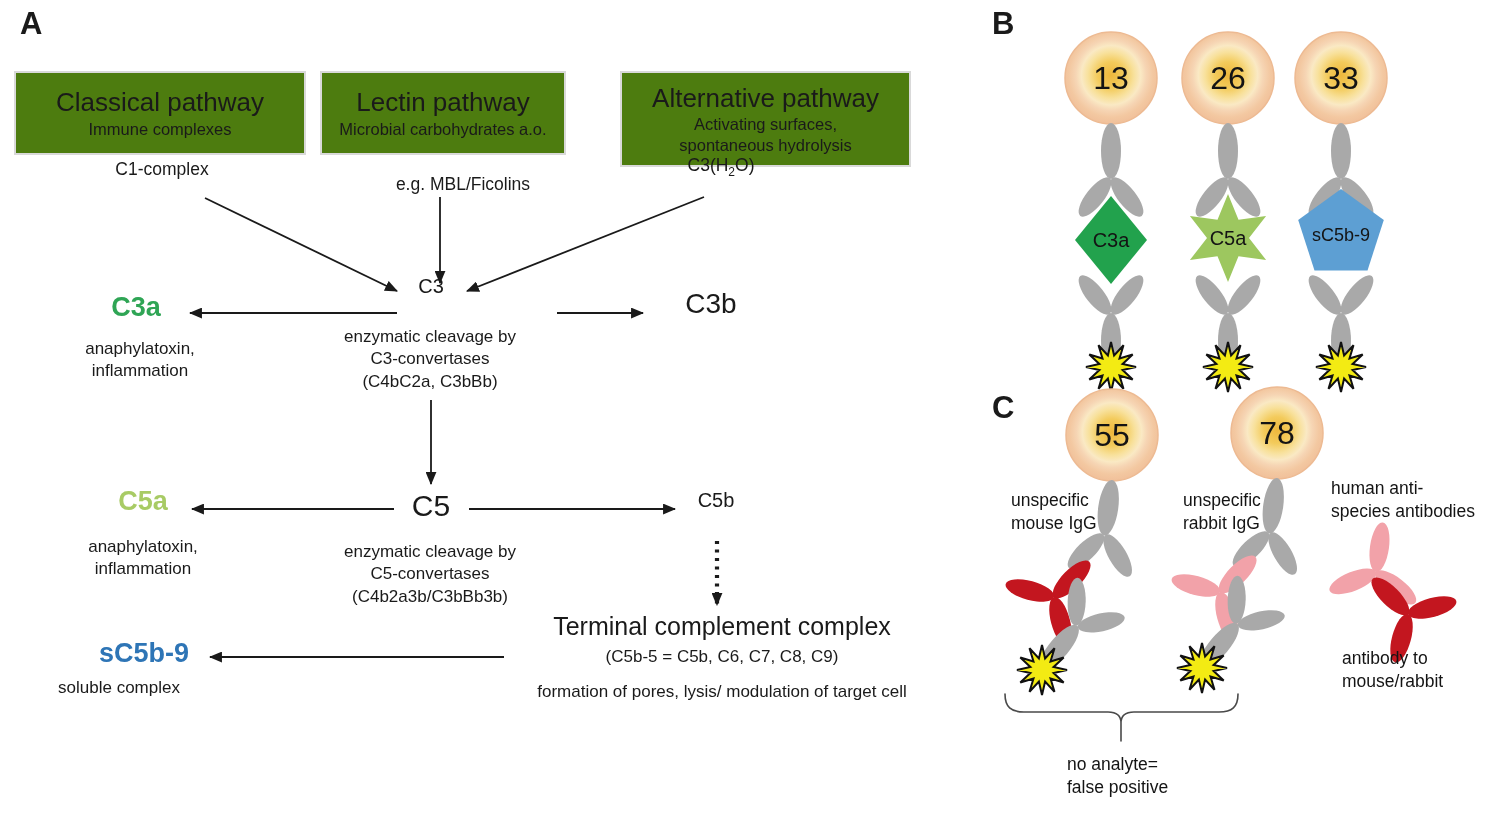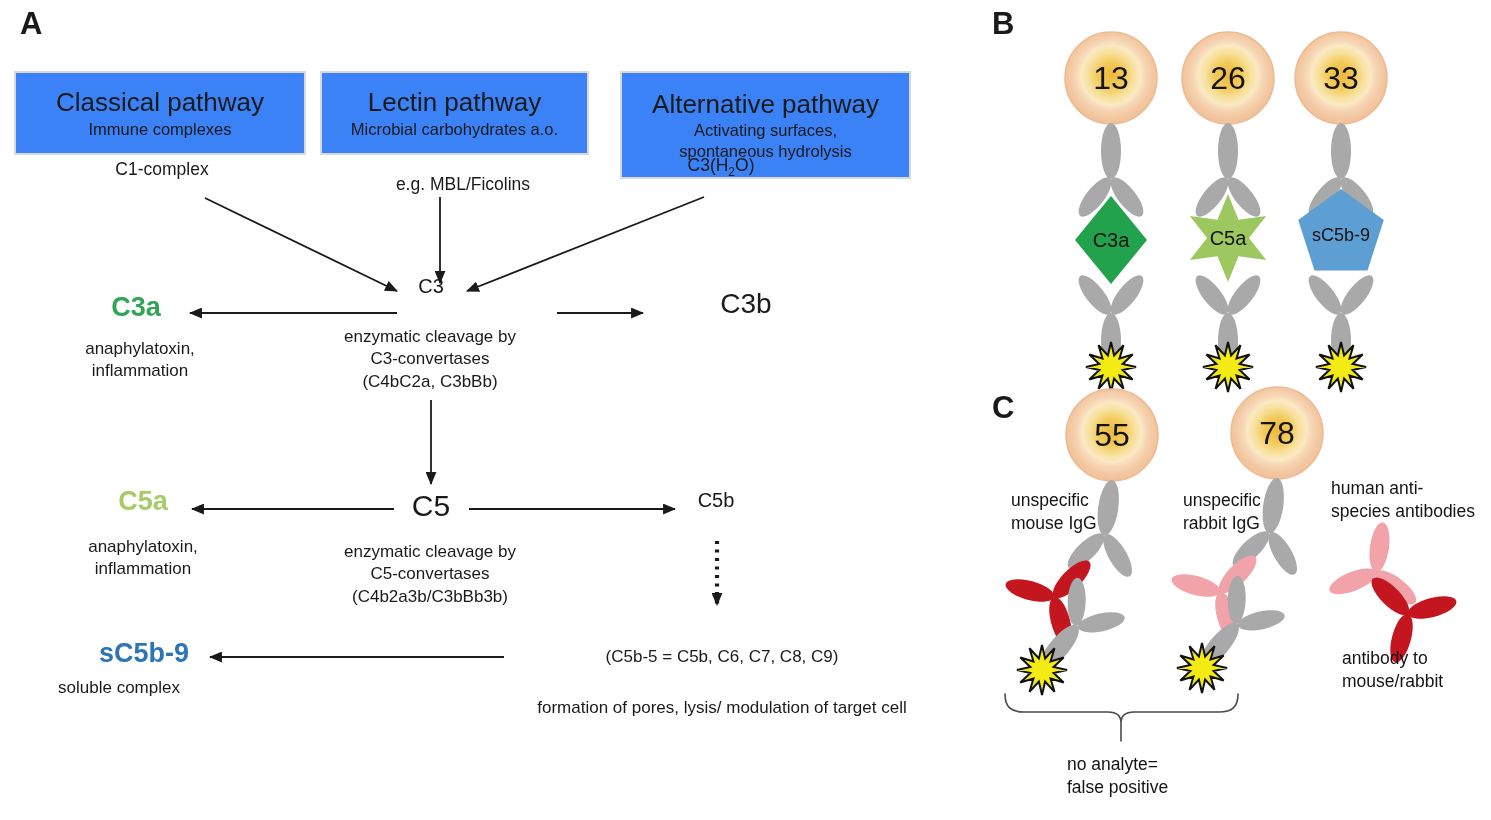--- a/index.html
+++ b/index.html
@@ -1,19 +1,19 @@
 <!DOCTYPE html>
 <html><head>
 <meta charset="utf-8">
 <style>
   html,body{margin:0;padding:0;background:#fff;}
   .canvas{position:relative;width:1491px;height:820px;background:#ffffff;overflow:hidden;
           font-family:"Liberation Sans",sans-serif;color:#1a1a1a;}
   .pletter{position:absolute;font-size:31px;font-weight:bold;line-height:1;}
-  .pbox{position:absolute;border:2px solid #d9d9d9;background:#3b82f6;display:flex;flex-direction:column;
+  .pbox{position:absolute;border:2px solid #d9d9d9;background:#4d7c0f;display:flex;flex-direction:column;
         align-items:center;justify-content:center;text-align:center;box-sizing:border-box;}
   .pbox-title{font-size:26px;line-height:1.2;white-space:nowrap;}
   .pbox-sub{font-size:16.5px;line-height:1.22;white-space:nowrap;}
   .srclabel{position:absolute;transform:translateX(-50%);font-size:17.5px;white-space:nowrap;line-height:1;}
   .srclabel sub{font-size:12px;}
   .node{position:absolute;transform:translateX(-50%);white-space:nowrap;line-height:1;}
   .bold{font-weight:bold;}
   .desc{position:absolute;transform:translateX(-50%);text-align:center;font-size:17px;line-height:1.32;white-space:nowrap;}
   .arrows{position:absolute;left:0;top:0;pointer-events:none;}
   .rightsvg{position:absolute;left:980px;top:0;}
@@ -47,62 +47,63 @@
       <line x1="469" y1="509" x2="675" y2="509" marker-end="url(#ah)"></line>
       <line x1="717" y1="541" x2="717" y2="605" stroke-width="4.2" stroke-dasharray="3 5.5" marker-end="url(#ah)"></line>
       <line x1="504" y1="657" x2="210" y2="657" marker-end="url(#ah)"></line>
     </g>
   </svg>
 
   <div class="pbox" style="left:14px;top:71px;width:292px;height:84px">
     <div class="pbox-title">Classical pathway</div>
     <div class="pbox-sub">Immune complexes</div>
   </div>
-  <div class="pbox" style="left:320px;top:71px;width:269px;height:84px">
+  <div class="pbox" style="left:320px;top:71px;width:246px;height:84px">
     <div class="pbox-title">Lectin pathway</div>
     <div class="pbox-sub">Microbial carbohydrates a.o.</div>
   </div>
-  <div class="pbox" style="left:620px;top:71px;width:291px;height:108px">
+  <div class="pbox" style="left:620px;top:71px;width:291px;height:96px">
     <div class="pbox-title">Alternative pathway</div>
     <div class="pbox-sub">Activating surfaces,</div>
     <div class="pbox-sub">spontaneous hydrolysis</div>
   </div>
 
   <div class="srclabel" style="left:162px;top:161px">C1-complex</div>
   <div class="srclabel" style="left:463px;top:176px">e.g. MBL/Ficolins</div>
   <div class="srclabel" style="left:721px;top:157px"><span>C3(H</span><sub>2</sub><span>O)</span></div>
 
   <div class="node" style="left:431px;top:276px;font-size:20px">C3</div>
   <div class="desc" style="left:430px;top:326px">
     <div>enzymatic cleavage by</div>
     <div>C3-convertases</div>
     <div>(C4bC2a, C3bBb)</div>
   </div>
   <div class="node bold" style="left: 136px; top: 294px; font-size: 27px; color: rgb(47, 165, 85);">C3a</div>
   <div class="desc" style="left:140px;top:338px">
     <div>anaphylatoxin,</div>
     <div>inflammation</div>
   </div>
-  <div class="node" style="left:746px;top:290px;font-size:28px">C3b</div>
+  <div class="node" style="left:711px;top:290px;font-size:28px">C3b</div>
 
   <div class="node" style="left:431px;top:491px;font-size:30px">C5</div>
   <div class="desc" style="left:430px;top:541px">
     <div>enzymatic cleavage by</div>
     <div>C5-convertases</div>
     <div>(C4b2a3b/C3bBb3b)</div>
   </div>
   <div class="node bold" style="left: 143px; top: 488px; font-size: 27px; color: rgb(168, 203, 101);">C5a</div>
   <div class="desc" style="left:143px;top:536px">
     <div>anaphylatoxin,</div>
     <div>inflammation</div>
   </div>
   <div class="node" style="left:716px;top:490px;font-size:20px">C5b</div>
 
+  <div class="node" style="left:722px;top:614px;font-size:25px">Terminal complement complex</div>
   <div class="desc" style="left:722px;top:646px">(C5b-5 = C5b, C6, C7, C8, C9)</div>
-  <div class="desc" style="left:722px;top:697px">formation of pores, lysis/ modulation of target cell</div>
+  <div class="desc" style="left:722px;top:681px">formation of pores, lysis/ modulation of target cell</div>
   <div class="node bold" style="left: 144px; top: 640px; font-size: 27px; color: rgb(46, 117, 182);">sC5b-9</div>
   <div class="desc" style="left:119px;top:677px">soluble complex</div>
 
   <div class="pletter" style="left:992px;top:8px">B</div>
   <div class="pletter" style="left:992px;top:392px">C</div>
 
   <svg class="rightsvg" width="511" height="820" viewBox="0 0 511 820">
     <defs>
       <radialGradient id="beadGrad" cx="50%" cy="47%" r="52%">
         <stop offset="0%" stop-color="#EEB73C"></stop>

